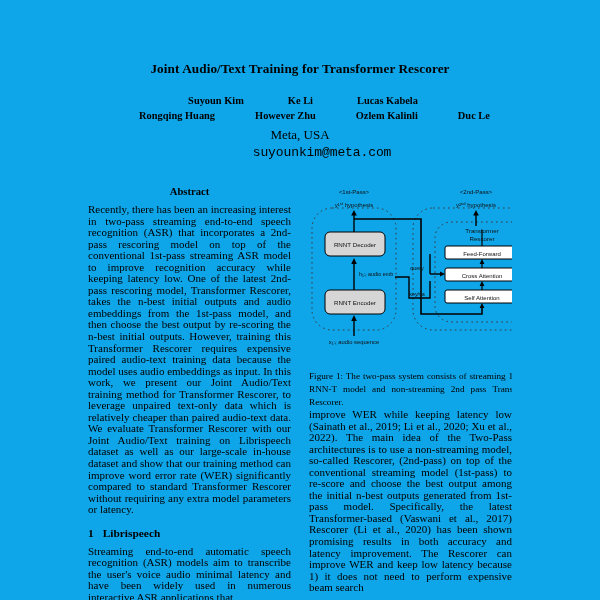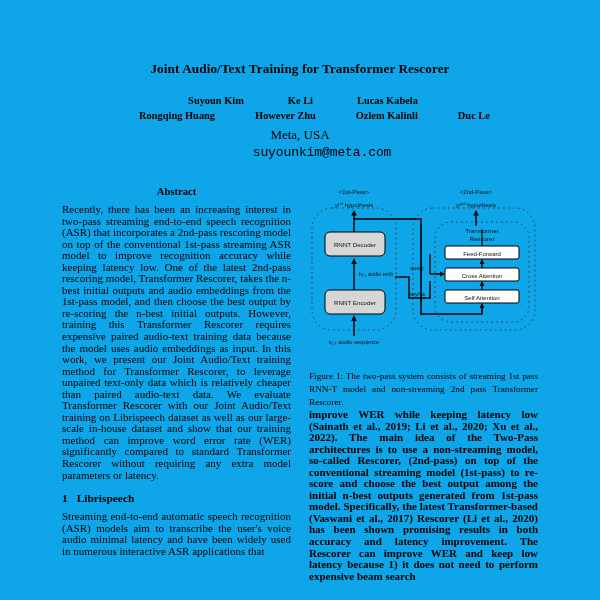--- a/index.html
+++ b/index.html
@@ -62,21 +62,21 @@
 
   
   .columns {
     position: absolute;
     top: 186px;
     left: 0;
     width: 600px;
     height: 414px;
     display: flex;
     gap: 18px;
-    padding: 0 62px;
+    padding: 0 88px;
     box-sizing: border-box;
   }
   .col {
     width: 229px;
     position: relative;
     overflow: hidden;
   }
 
   .section-head-center {
     text-align: center;
@@ -110,21 +110,20 @@
     position: relative;
   }
   .figure-caption {
     margin-top: 24px;
     font-size: 9.2px;
     line-height: 13px;
     text-align: justify;
   }
   .after-figure {
     margin-top: 12px;
-    font-weight: bold;
   }
   svg text {
     font-family: "Liberation Sans", sans-serif;
     fill: #111;
   }
 </style>
 </head>
 <body>
 
 <div class="page">

